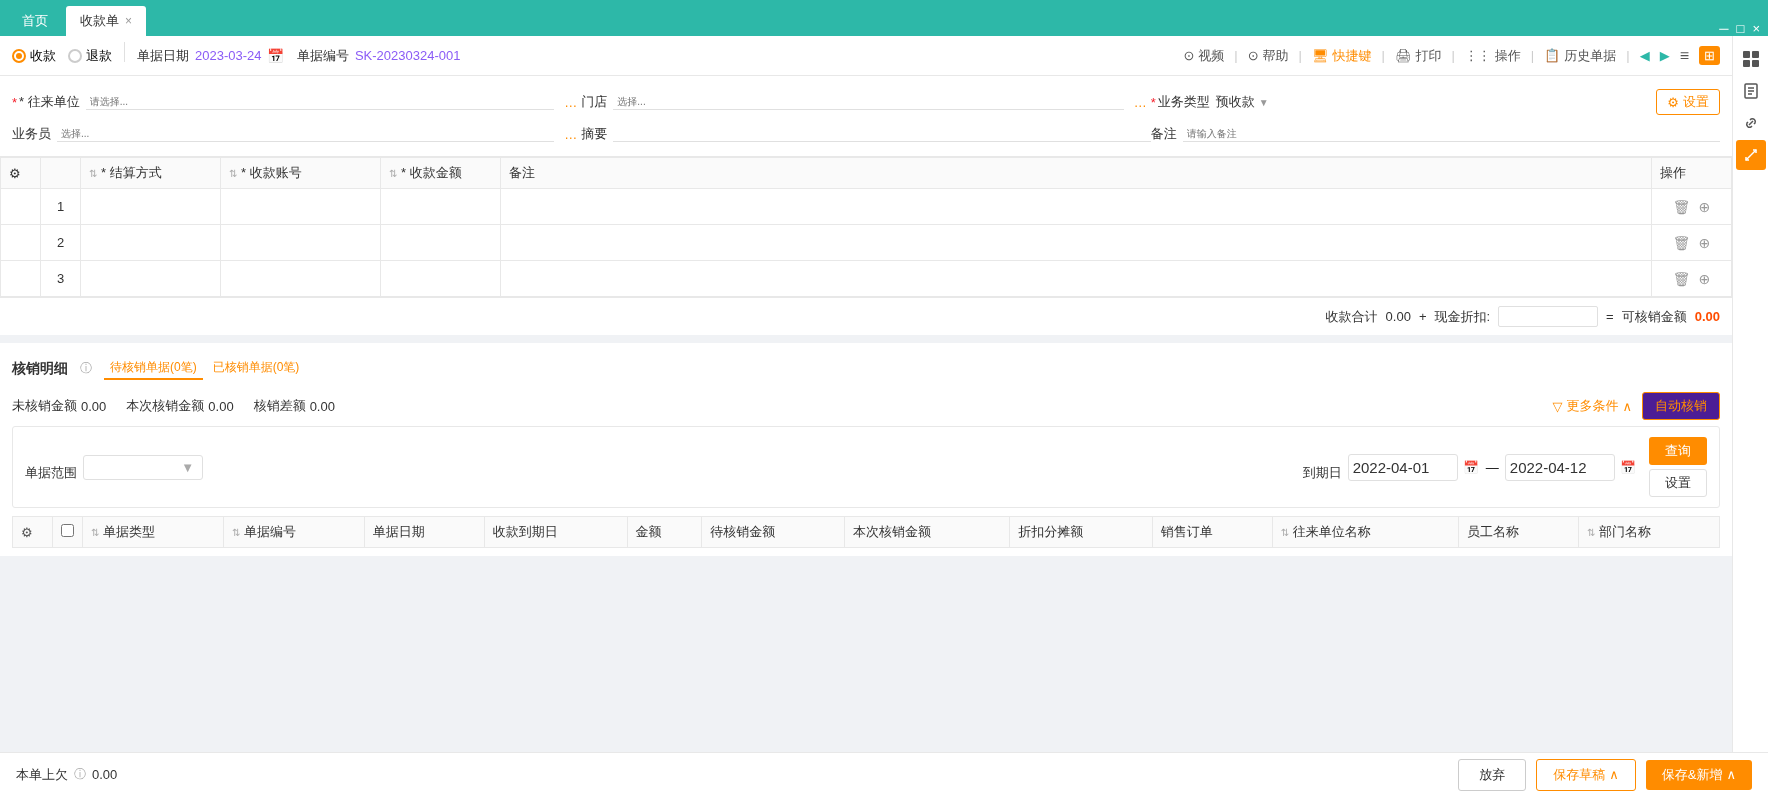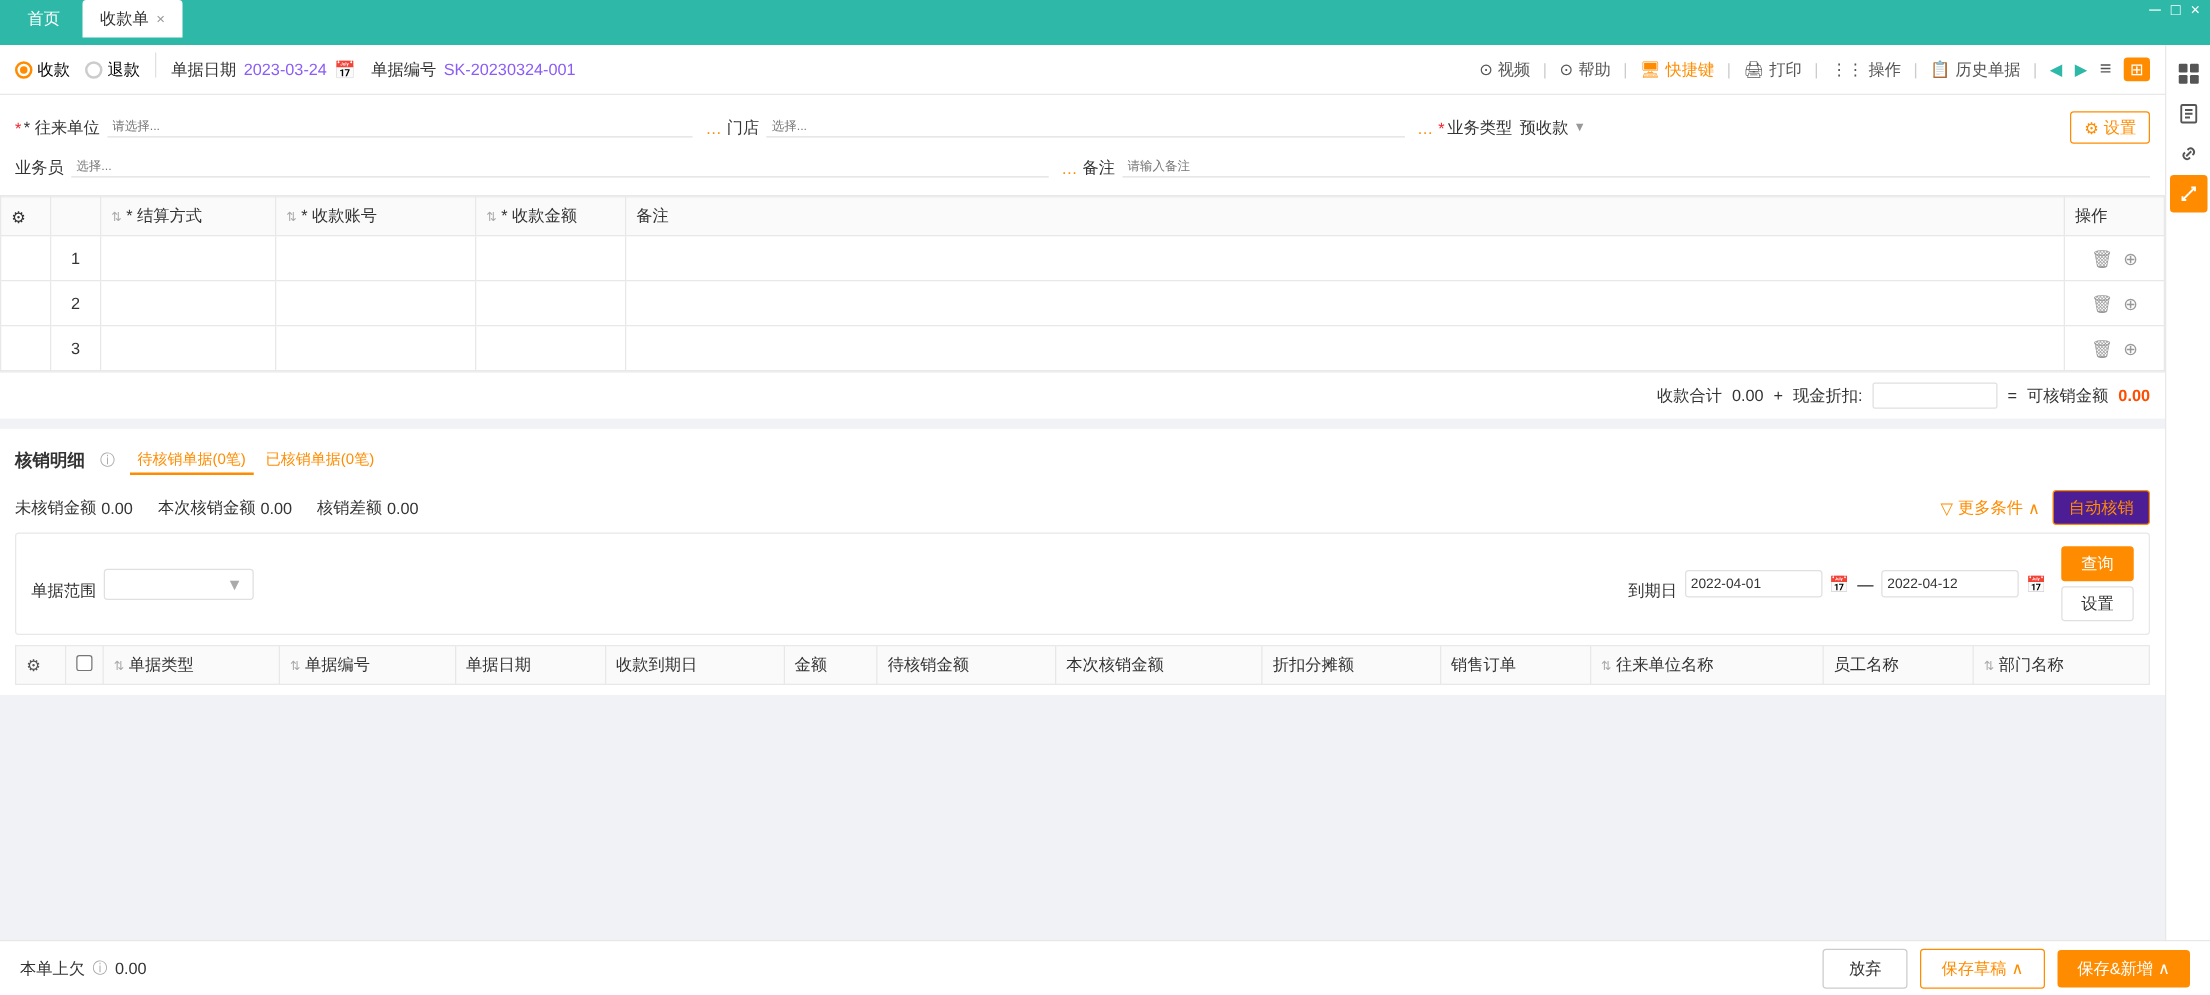--- a/index.html
+++ b/index.html
@@ -1,20 +1,20 @@
 <!DOCTYPE html>
 <html><head>
   <meta charset="utf-8">
   <style>
     * { box-sizing: border-box; margin: 0; padding: 0; font-family: 'Microsoft YaHei', Arial, sans-serif; font-size: 13px; }
     body { background: #f0f2f5; width: 1768px; height: 796px; overflow: hidden; }
 
     
     .tab-bar {
-      display: flex; align-items: flex-start; background: #2db8a8; height: 36px; padding: 0 8px;
+      display: flex; align-items: flex-end; background: #2db8a8; height: 36px; padding: 0 8px;
       justify-content: space-between;
     }
     .tab-bar-left { display: flex; align-items: center; gap: 4px; }
     .tab-home {
       color: #fff; padding: 6px 14px; cursor: pointer; font-size: 13px; border-radius: 3px 3px 0 0;
     }
     .tab-active {
       background: #fff; color: #333; padding: 6px 14px; cursor: pointer; font-size: 13px;
       border-radius: 3px 3px 0 0; display: flex; align-items: center; gap: 6px;
     }
@@ -126,21 +126,21 @@
     .hexiao-query-field { display: flex; align-items: center; gap: 6px; flex: 1; }
     .hexiao-query-label { color: #333; white-space: nowrap; margin-top: 11px; }
     .hexiao-query-select {
       border: 1px solid #e0e0e0; border-radius: 3px; padding: 4px 8px;
       display: flex; align-items: center; gap: 4px; cursor: pointer; min-width: 120px;
       color: #333; background: #fff;
     }
     .date-field { display: flex; align-items: center; gap: 6px; }
     .date-input {
       border: 1px solid #e0e0e0; border-radius: 3px; padding: 4px 4px;
-      font-size: 11px; outline: none; color: #333; width: 110px;
+      font-size: 15px; outline: none; color: #333; width: 110px;
     }
     .date-icon { color: #aaa; cursor: pointer; }
     .query-btn {
       background: #ff8c00; color: #fff; border: none; padding: 5px 16px;
       border-radius: 3px; cursor: pointer; font-size: 13px; white-space: nowrap;
     }
     .set-btn {
       background: #fff; border: 1px solid #e0e0e0; color: #333; padding: 4px 14px;
       border-radius: 3px; cursor: pointer; font-size: 13px;
     }
@@ -299,20 +299,24 @@
           <span>⚙</span>
           <span>设置</span>
         </div>
       </div>
     </div>
     <div class="form-row">
       <div class="form-field" style="flex:2">
         <span class="form-label-plain">业务员</span>
         <input class="form-input" type="text" style="width: 280px;" placeholder="选择...">
         <span class="form-dots">…</span>
+      </div>
+      <div class="form-field" style="flex:2">
+        <span class="form-label-plain">摘要</span>
+        <input class="form-input" type="text" style="width: 280px;">
       </div>
       <div class="form-field" style="flex:2">
         <span class="form-label-plain">备注</span>
         <input class="form-input" type="text" style="width: 240px; color: rgb(204, 204, 204);" placeholder="请输入备注">
       </div>
     </div>
   </div>
 
   <div class="table-section">
     <table class="data-table">

